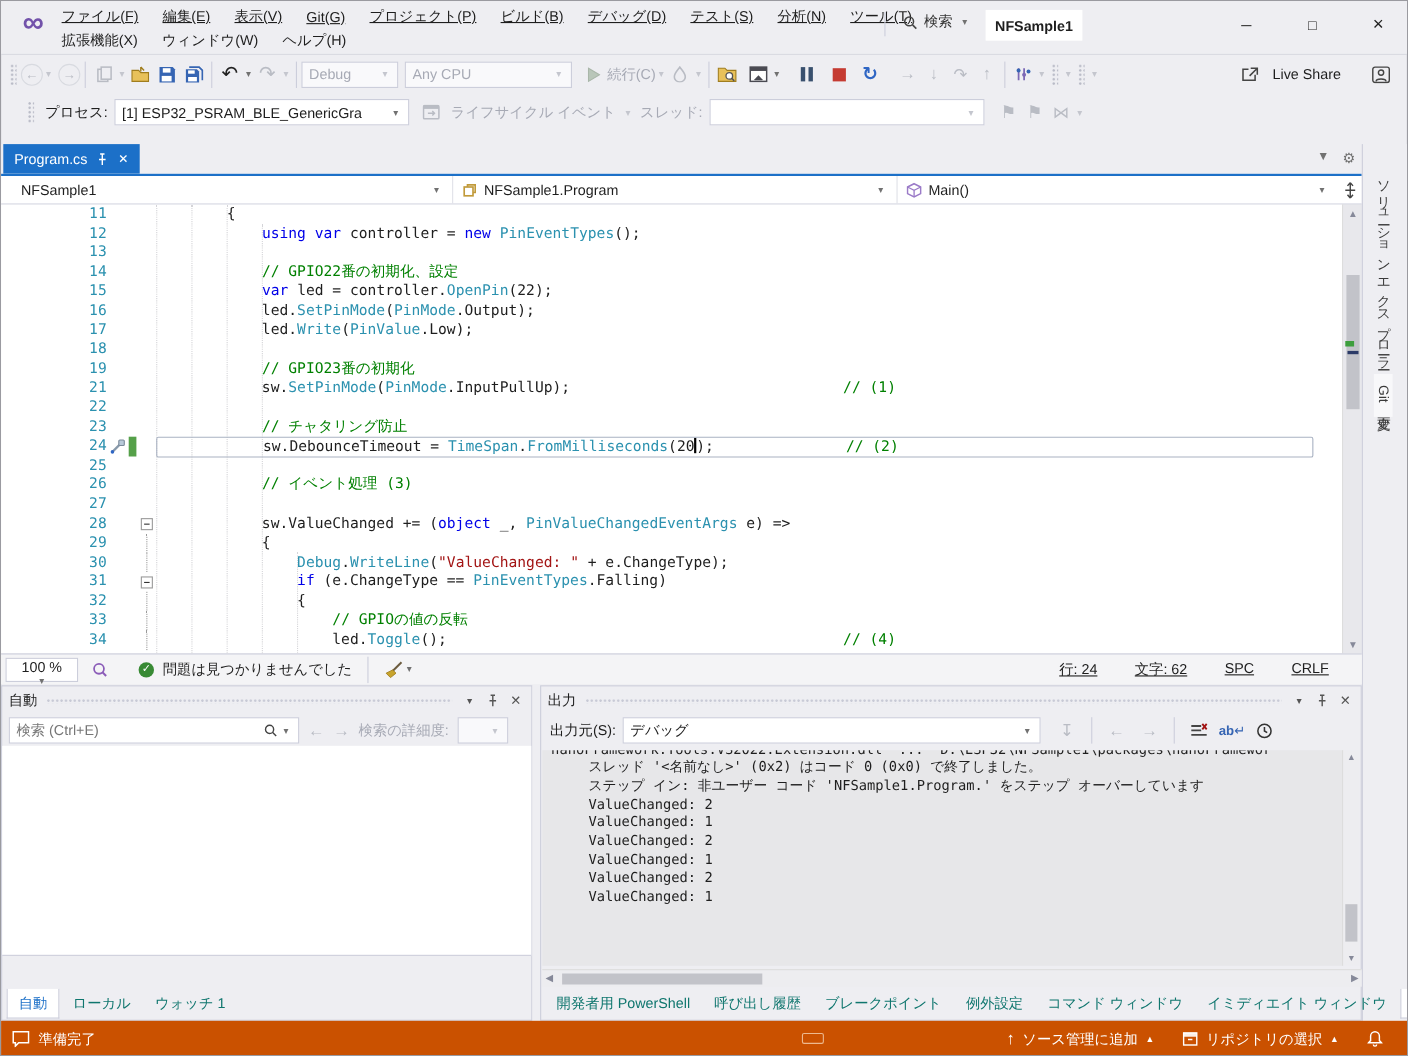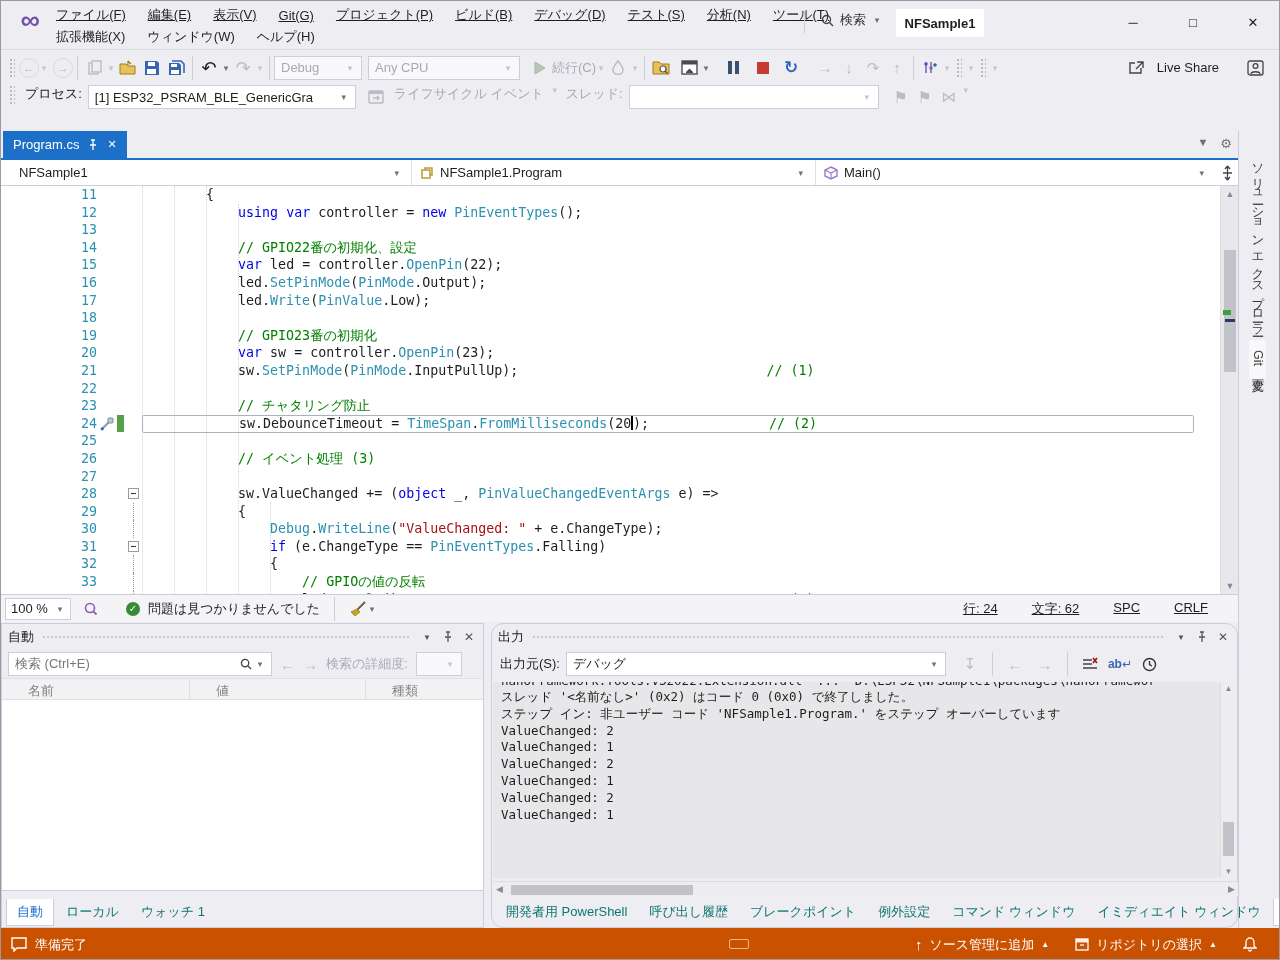--- a/index.html
+++ b/index.html
@@ -15,21 +15,21 @@
   #mrow1{top:2px;text-decoration:underline;} #mrow2{top:24px;}
   .menu-item{padding:2px 9px;white-space:nowrap;cursor:default;}
   .tb-sep{position:absolute;left:803px;top:10px;width:1px;height:22px;background:#CCCEDB;}
   .qsearch{position:absolute;left:820px;top:10px;display:flex;align-items:center;gap:6px;color:#333;}
   .solutionbox{position:absolute;left:895px;top:8px;width:88px;height:28px;background:#FFFFFF;
                display:flex;align-items:center;justify-content:center;font-weight:bold;font-size:13px;}
   .winbtn{position:absolute;top:6px;width:34px;height:30px;display:flex;align-items:center;justify-content:center;color:#222;font-size:13px;}
   
   .toolbar{position:absolute;left:0;top:48px;width:1280px;height:36px;border-top:1px solid #DADBE2;
            display:flex;align-items:center;padding-left:4px;}
-  .debugbar{position:absolute;left:0;top:84px;width:1280px;height:34px;display:flex;padding-left:4px;}
+  .debugbar{position:absolute;left:0;top:84px;width:1280px;height:34px;display:flex;align-items:center;padding-left:20px;}
   .grip{width:6px;height:20px;margin:0 4px;background-image:radial-gradient(circle,#B8BAC6 1px,transparent 1.2px);
         background-size:4px 4px;}
   .tico{display:inline-flex;align-items:center;justify-content:center;width:24px;height:24px;font-size:15px;}
   .tsep{width:1px;height:24px;background:#CCCEDB;margin:0 4px;}
   .dis{color:#B9BCC4;}
   .en{color:#444;}
   .dd{font-size:9px;color:#717171;width:10px;text-align:center;}
   .dd.dis{color:#C4C6CE;}
   .combo{height:24px;background:#F9F9FB;border:1px solid #CCCEDB;display:flex;align-items:center;
          padding:0 6px;justify-content:space-between;}
@@ -75,43 +75,43 @@
   .mark-green{position:absolute;left:2px;top:124px;width:8px;height:5px;background:#3D9E3D;}
   .mark-dark{position:absolute;left:4px;top:133px;width:10px;height:3px;background:#2B3A67;}
   
   .sidestrip{position:absolute;left:1237px;top:130px;width:43px;height:797px;background:#EEEEF2;border-left:1px solid #CCCEDB;}
   .vtab{writing-mode:vertical-rl;color:#3A3A3A;font-size:12.5px;padding:10px 0;margin-left:10px;white-space:nowrap;}
   .vtab.lit{background:#F8F8FA;}
   
   .edstatus{position:absolute;left:0;top:593px;width:1237px;height:28px;background:#F4F4F6;border-top:1px solid #CCCEDB;
             display:flex;align-items:center;}
   .zoombox{width:66px;height:22px;border:1px solid #CCCEDB;background:#fff;display:flex;align-items:center;
-           justify-content:space-between;padding:0 5px;margin-left:4px;}
+           justify-content:space-between;padding:0 5px;margin-left:4px;flex-direction:column;}
   .okdot{width:14px;height:14px;border-radius:50%;background:#388A34;color:#fff;font-size:10px;
          display:flex;align-items:center;justify-content:center;margin:0 8px 0 28px;}
   .es-right{margin-left:auto;display:flex;gap:34px;padding-right:30px;color:#1E1E1E;text-decoration:underline;}
   
   .panel{position:absolute;top:622px;height:305px;background:#EEEEF2;border:1px solid #CCCEDB;}
   #autos{left:0;width:483px;}
-  #output{left:490px;width:747px;border-radius:12px;}
+  #output{left:490px;width:747px;}
   .pnhead{height:26px;display:flex;align-items:center;padding:0 6px;gap:8px;}
   .pngrip{flex:1;height:5px;background-image:radial-gradient(circle,#C6C8D4 1px,transparent 1.2px);background-size:4px 4px;}
   .pnbtn{color:#555;font-size:10px;width:16px;text-align:center;}
   .searchbox{width:264px;height:24px;background:#fff;border:1px solid #CCCEDB;display:flex;align-items:center;
              padding:0 6px;color:#767676;}
   .autos-cols{display:flex;height:22px;background:#F2F2F4;border-top:1px solid #E0E0E4;border-bottom:1px solid #E0E0E4;color:#808080;}
   .autos-cols div{padding:3px 8px 0 26px;border-right:1px solid #E0E0E4;}
   .autos-body{background:#FFFFFF;height:191px;border-bottom:1px solid #CCCEDB;}
   .pntabs{position:absolute;left:0;bottom:0;height:28px;display:flex;align-items:flex-start;padding-left:4px;gap:2px;}
   .pntab{padding:4px 10px;color:#0f766e;white-space:nowrap;}
   .pntab.active{background:#fff;color:#1C70C8;border:1px solid #CCCEDB;border-top:none;}
   .out-toolbar{display:flex;align-items:center;height:28px;padding:0 8px;gap:6px;}
   .out-body{position:absolute;left:1px;top:58px;width:729px;height:196px;background:#E7E7E9;overflow:hidden;
             font-family:"DejaVu Sans Mono",monospace;font-size:12.5px;color:#1E1E1E;padding-left:8px;}
-  .out-line{height:16.8px;line-height:16.8px;white-space:pre;}
+  .out-line{height:16.8px;line-height:16.8px;white-space:pre;margin-left:34px;}
   .out-clipline{height:7px;overflow:hidden;}
   .out-clipline span{display:block;margin-top:-9px;height:16.8px;line-height:16.8px;white-space:pre;}
   .out-vscroll{position:absolute;right:1px;top:58px;width:16px;height:196px;background:#EDEDF0;border-left:1px solid #DDD;}
   .out-vscroll .arr{position:absolute;left:0;width:15px;text-align:center;font-size:8px;color:#868999;}
   .out-vthumb{position:absolute;left:2px;bottom:22px;width:11px;height:34px;background:#C2C3C9;}
   .out-hscroll{position:absolute;left:1px;bottom:30px;width:745px;height:16px;background:#EDEDF0;border-top:1px solid #DDD;}
   .out-hthumb{position:absolute;left:18px;top:3px;width:182px;height:10px;background:#C2C3C9;}
   .hsarr{position:absolute;top:2px;font-size:9px;color:#868999;}
   .splitterv{position:absolute;left:483px;top:622px;width:7px;height:305px;background:#EEEEF2;}
   
@@ -418,27 +418,20 @@
           <pre class="ct" style="margin: 0px 26px 0px 0px;"></pre>
         </div>
         <div class="cl">
           <span class="ln">19</span>
           <span class="mg"></span>
           <span class="chg"></span>
           <span class="fold"></span>
           <pre class="ct" style="margin: 0px 26px 0px 0px;"><span class="tok-p">            </span><span class="tok-c">// GPIO23番の初期化</span></pre>
         </div>
         <div class="cl">
-          <span class="ln">20</span>
-          <span class="mg"></span>
-          <span class="chg"></span>
-          <span class="fold"></span>
-          <pre class="ct" style="margin: 0px 26px 0px 0px;"><span class="tok-p">            </span><span class="tok-k">var</span><span class="tok-p"> sw = controller.</span><span class="tok-m">OpenPin</span><span class="tok-p">(23);</span></pre>
-        </div>
-        <div class="cl">
           <span class="ln">21</span>
           <span class="mg"></span>
           <span class="chg"></span>
           <span class="fold"></span>
           <pre class="ct" style="margin: 0px 26px 0px 0px;"><span class="tok-p">            sw.</span><span class="tok-m">SetPinMode</span><span class="tok-p">(</span><span class="tok-t">PinMode</span><span class="tok-p">.InputPullUp);</span><span class="tok-p">                               </span><span class="tok-c">// (1)</span></pre>
         </div>
         <div class="cl">
           <span class="ln">22</span>
           <span class="mg"></span>
           <span class="chg"></span>
@@ -614,25 +607,20 @@
           <span class="dd">▾</span>
         </span>
       </div>
       <span class="dis" style="font-size:15px;">←</span>
       <span class="dis" style="font-size:15px;">→</span>
       <span class="dislbl">検索の詳細度:</span>
       <div class="combo" style="width:46px;">
           <span></span>
           <span class="dd dis">▾</span>
         </div>
-    </div>
-    <div class="autos-cols">
-      <div style="width:188px;">名前</div>
-      <div style="width:176px;">値</div>
-      <div style="flex:1;border-right:none;">種類</div>
     </div>
     <div class="autos-body"></div>
     <div class="pntabs" id="autos-tabs">
         <div class="pntab active">自動</div>
         <div class="pntab">ローカル</div>
         <div class="pntab">ウォッチ 1</div>
       </div>
   </div>
 
   <div class="splitterv"></div>

